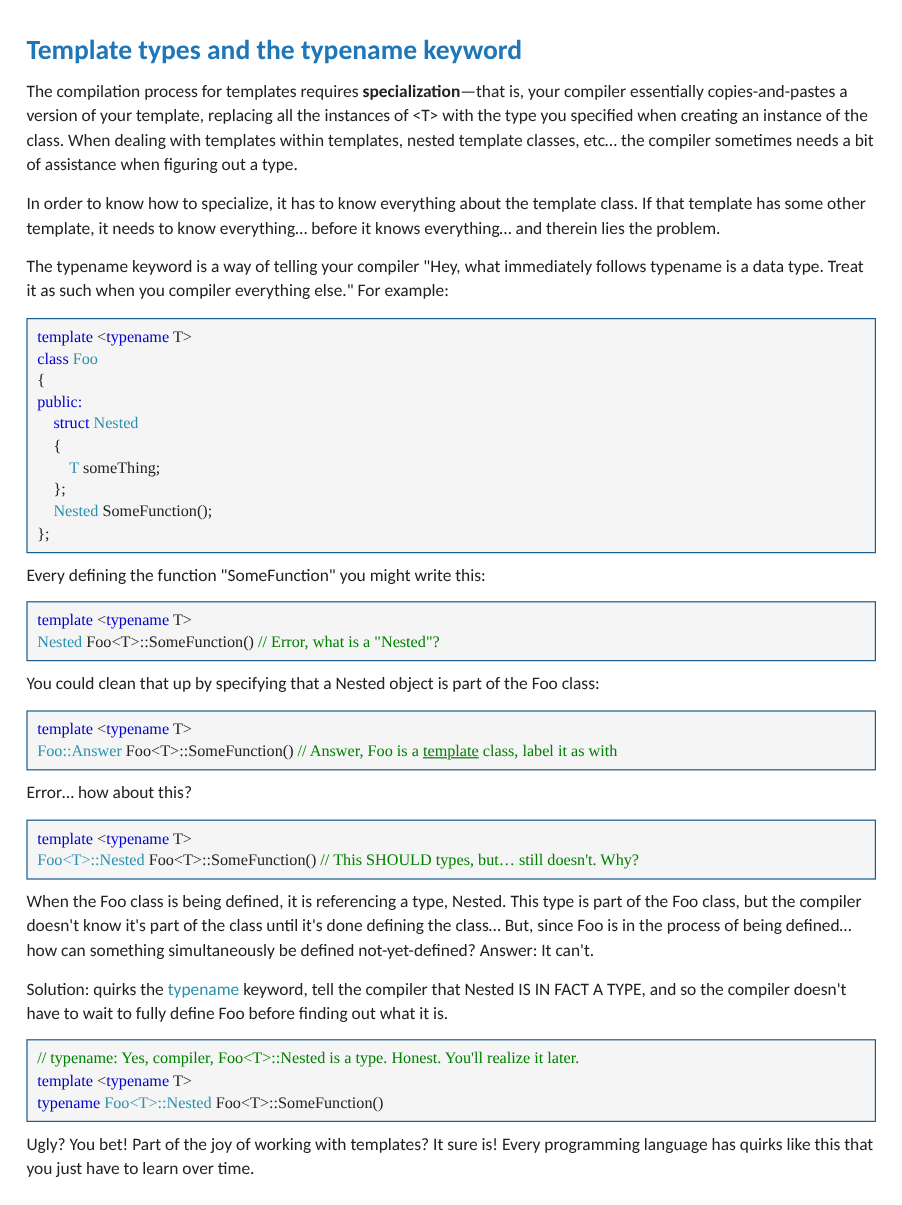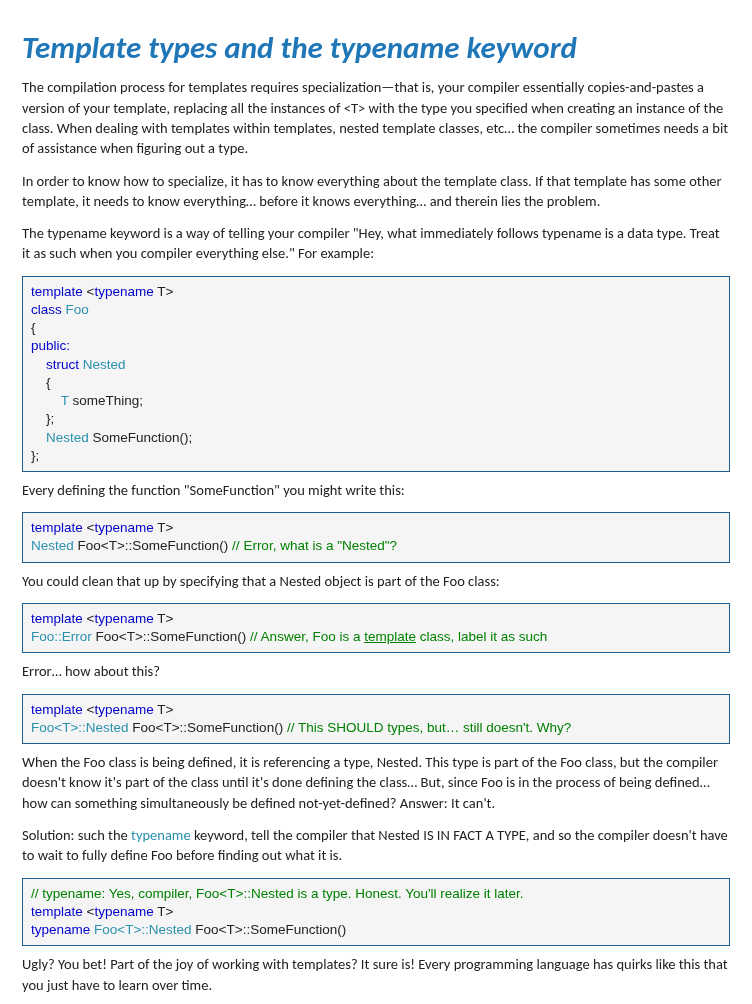--- a/index.html
+++ b/index.html
@@ -8,43 +8,42 @@
     margin: 0;
     padding: 20px 22px;
     width: 752px;
     box-sizing: border-box;
     color: #222;
     font-size: 14.5px;
     line-height: 1.4;
   }
   h1 {
     color: #1f77b8;
-    font-size: 31px;
+    font-size: 23px;
     font-weight: bold;
     margin: 6px 0 8px 0;
-    font-style: italic;
   }
   p {
     margin: 5px 0 12px 0;
   }
   .code-block {
     border: 1px solid #1a5d8e;
     background: #f5f5f5;
     padding: 6px 8px;
-    font-family: Liberation Sans, sans-serif;
+    font-family: Liberation Serif, serif;
     font-size: 13.5px;
     line-height: 1.35;
     white-space: pre;
     margin: 8px 0;
   }
   .kw-blue { color: #0000cc; }
   .kw-teal { color: #2b91af; }
   .comment-green { color: #008000; }
   .underline { text-decoration: underline; }
-  b { font-weight: normal; margin-top: 36px; }
+  b { font-weight: bold; margin-top: 36px; }
 </style>
 </head>
 <body>
 
 <h1>Template types and the typename keyword</h1>
 
 <p><span>The compilation process for templates requires </span><b>specialization</b><span>—that is, your compiler essentially copies-and-pastes a version of your template, replacing all the instances of &lt;T&gt; with the type you specified when creating an instance of the class. When dealing with templates within templates, nested template classes, etc… the compiler sometimes needs a bit of assistance when figuring out a type.</span></p>
 
 <p>In order to know how to specialize, it has to know everything about the template class. If that template has some other template, it needs to know everything… before it knows everything… and therein lies the problem.</p>
 
@@ -62,28 +61,28 @@
 <span>};</span></div>
 
 <p>Every defining the function "SomeFunction" you might write this:</p>
 
 <div class="code-block"><span class="kw-blue">template</span><span> &lt;</span><span class="kw-blue">typename</span><span> T&gt;</span>
 <span class="kw-teal">Nested</span><span> Foo&lt;T&gt;::SomeFunction() </span><span class="comment-green">//</span><span class="comment-green"> Error, what is a "Nested"?</span></div>
 
 <p>You could clean that up by specifying that a Nested object is part of the Foo class:</p>
 
 <div class="code-block"><span class="kw-blue">template</span><span> &lt;</span><span class="kw-blue">typename</span><span> T&gt;</span>
-<span class="kw-teal">Foo::Error</span><span> Foo&lt;T&gt;::SomeFunction() </span><span class="comment-green">//</span><span class="comment-green"> Answer, Foo is a </span><span class="comment-green underline">template</span><span class="comment-green"> class, label it as such</span></div>
+<span class="kw-teal">Foo::Answer</span><span> Foo&lt;T&gt;::SomeFunction() </span><span class="comment-green">//</span><span class="comment-green"> Answer, Foo is a </span><span class="comment-green underline">template</span><span class="comment-green"> class, label it as with</span></div>
 
 <p>Error… how about this?</p>
 
 <div class="code-block"><span class="kw-blue">template</span><span> &lt;</span><span class="kw-blue">typename</span><span> T&gt;</span>
 <span class="kw-teal">Foo&lt;T&gt;::Nested</span><span> Foo&lt;T&gt;::SomeFunction() </span><span class="comment-green">//</span><span class="comment-green"> This SHOULD types, but… still doesn't. Why?</span></div>
 
 <p>When the Foo class is being defined, it is referencing a type, Nested. This type is part of the Foo class, but the compiler doesn't know it's part of the class until it's done defining the class… But, since Foo is in the process of being defined… how can something simultaneously be defined not-yet-defined? Answer: It can't.</p>
 
-<p><span>Solution: such the </span><span class="kw-teal">typename</span><span> keyword, tell the compiler that Nested IS IN FACT A TYPE, and so the compiler doesn't have to wait to fully define Foo before finding out what it is.</span></p>
+<p><span>Solution: quirks the </span><span class="kw-teal">typename</span><span> keyword, tell the compiler that Nested IS IN FACT A TYPE, and so the compiler doesn't have to wait to fully define Foo before finding out what it is.</span></p>
 
 <div class="code-block"><span class="comment-green">//</span><span class="comment-green"> typename: Yes, compiler, Foo&lt;T&gt;::Nested is a type. Honest. You'll realize it later.</span>
 <span class="kw-blue">template</span><span> &lt;</span><span class="kw-blue">typename</span><span> T&gt;</span>
 <span class="kw-blue">typename</span><span class="kw-teal"> Foo&lt;T&gt;::Nested</span><span> Foo&lt;T&gt;::SomeFunction()</span></div>
 
 <p>Ugly? You bet! Part of the joy of working with templates? It sure is! Every programming language has quirks like this that you just have to learn over time.</p>
 
 </body></html>

